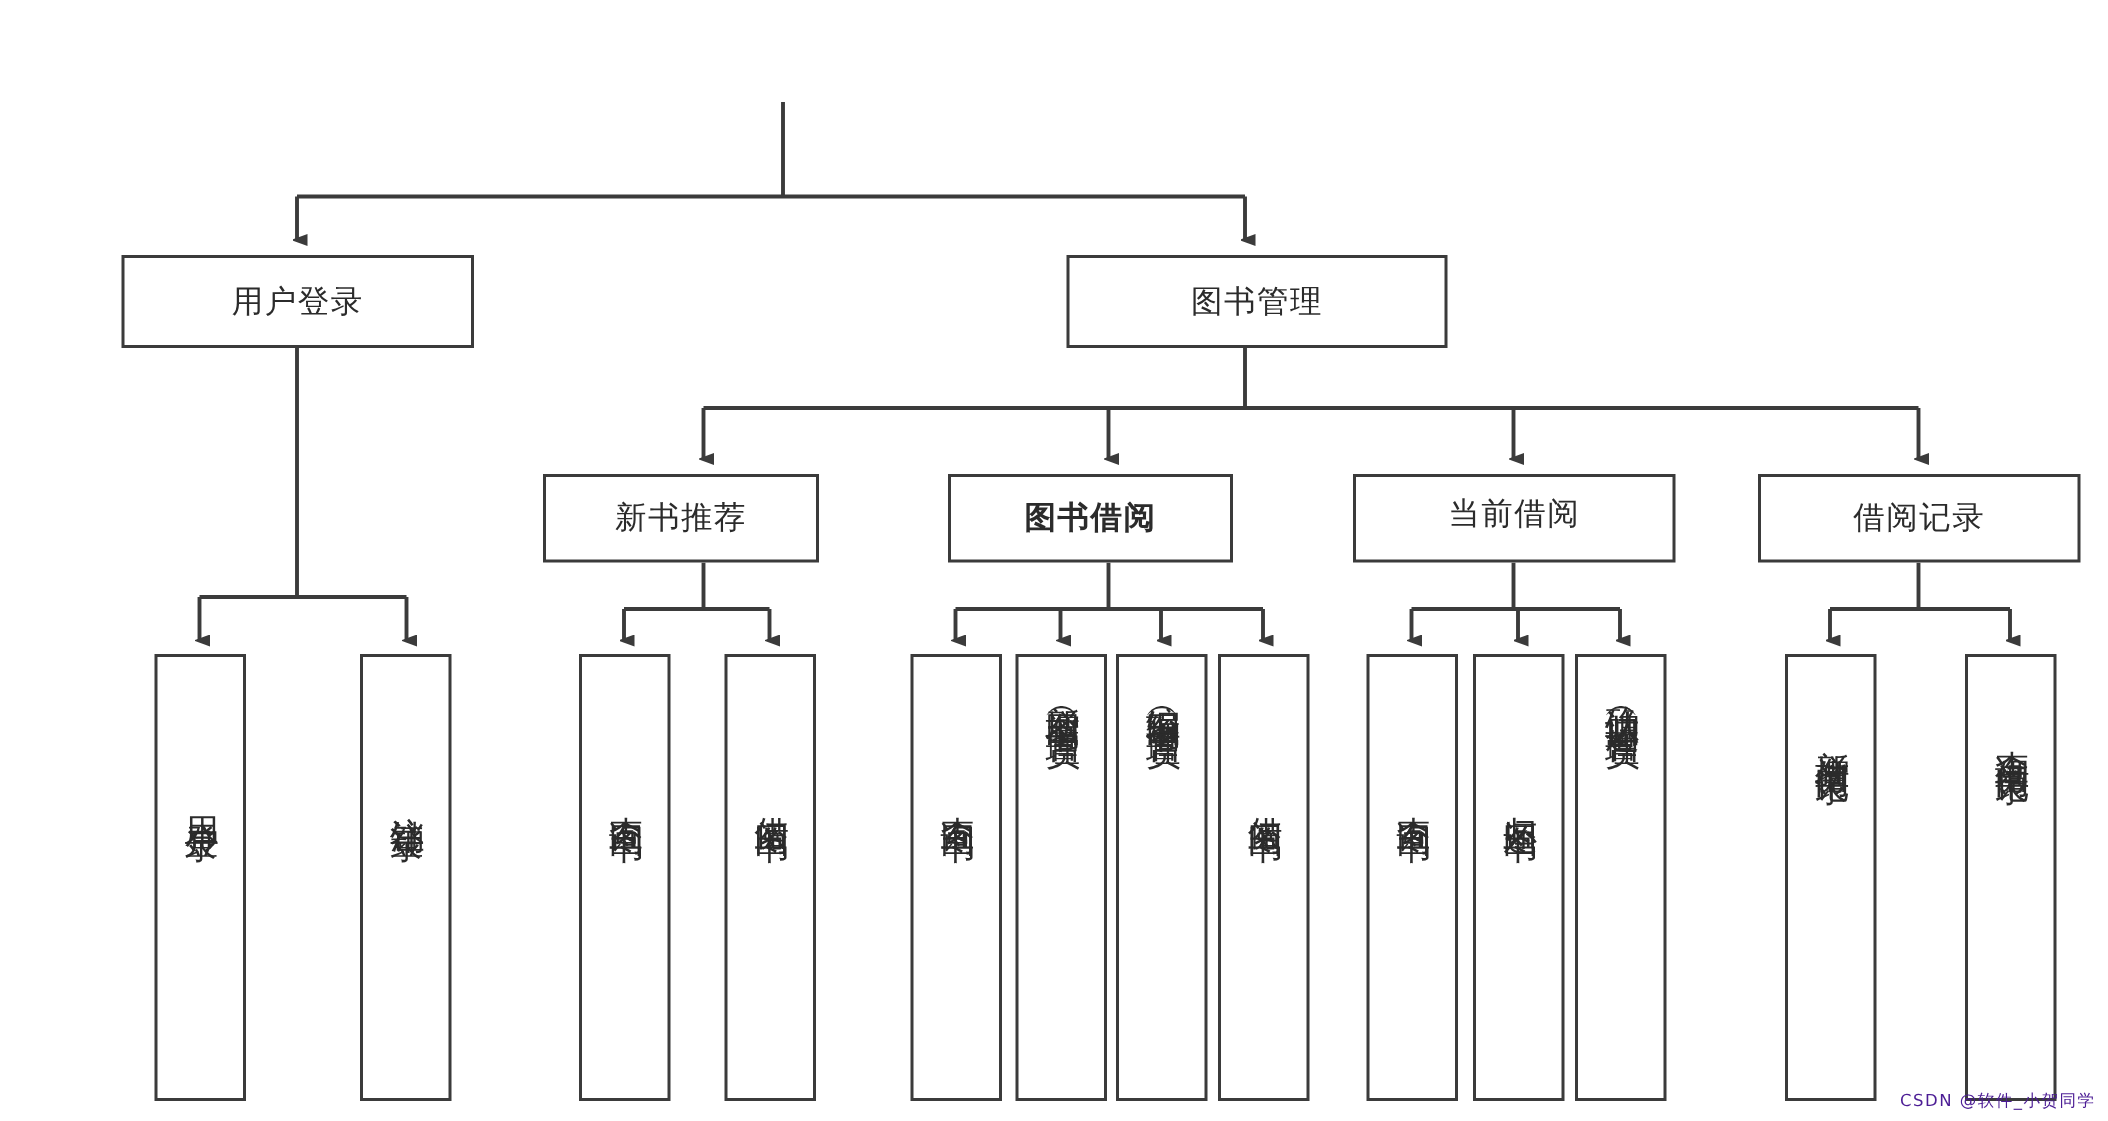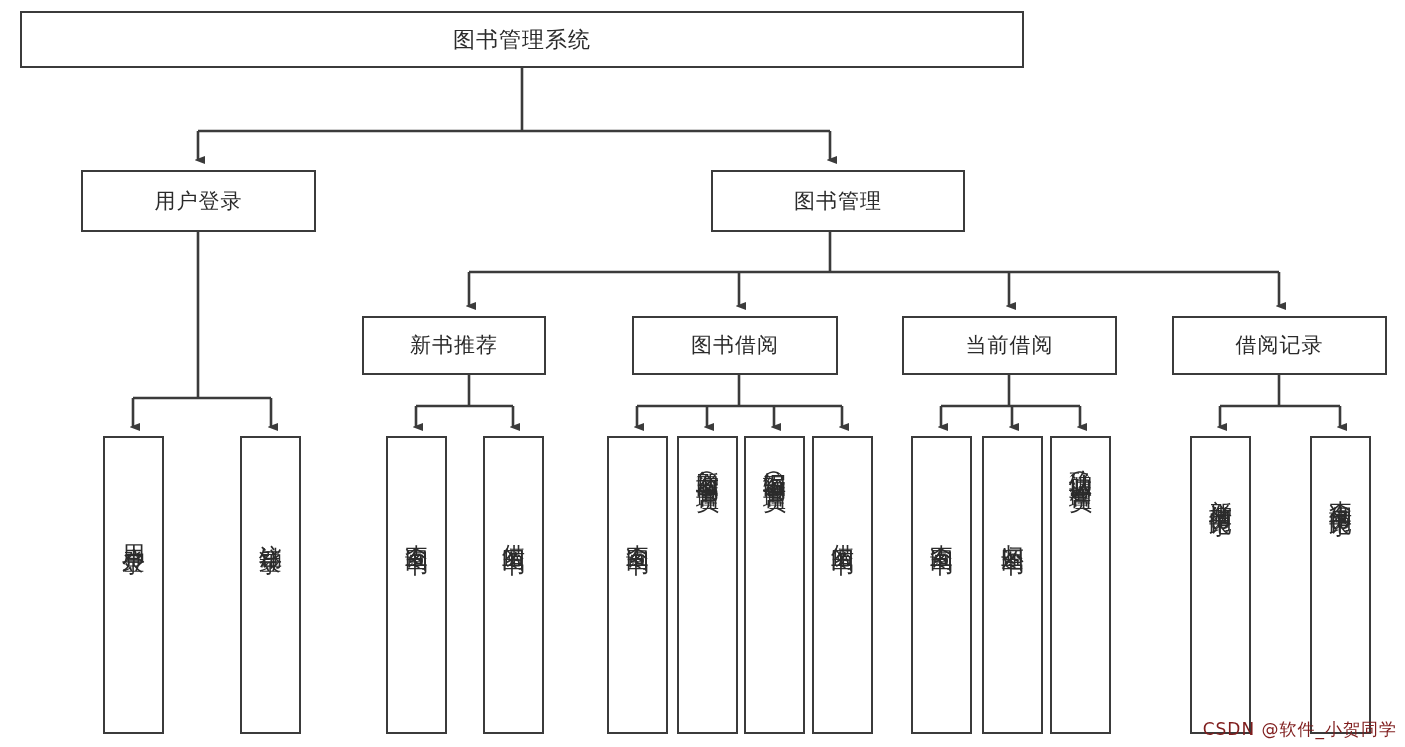--- a/index.html
+++ b/index.html
@@ -50,22 +50,22 @@
     margin:0 auto;
   }
   .node.v.mid .lbl{margin-top:82px;}
   .node.v.mid6 .lbl{margin-top:8px;}
   .node.v.mid7 .lbl{margin-top:38px;}
 
   .watermark{
     position:absolute;
     right:8px;
     bottom:6px;
-    font-size:17px;
-    color:#7f1d1d;
+    font-size:11px;
+    color:#4c1d95;
     letter-spacing:1px;
     white-space:nowrap;
     pointer-events:none;
   }
 </style>
 </head>
 <body>
 
 <div id="canvas">
 
@@ -112,38 +112,35 @@
       <path d="M1012,406 L1012,427" marker-end="url(#arr)"></path>
       <path d="M1080,406 L1080,427" marker-end="url(#arr)"></path>
 
       <path d="M1279,375 L1279,406"></path>
       <path d="M1220,406 L1340,406"></path>
       <path d="M1220,406 L1220,427" marker-end="url(#arr)"></path>
       <path d="M1340,406 L1340,427" marker-end="url(#arr)"></path>
     </g>
   </svg>
 
-  <div class="node h root" id="rootNode" style="left: 20px; top: 11px; width: 1004px; height: 57px;">
-    <span class="lbl">图书管理系统</span>
-  </div>
 
   <div class="node h" style="left: 81px; top: 170px; width: 235px; height: 62px;">
     <span class="lbl">用户登录</span>
   </div>
   <div class="node h" style="left: 711px; top: 170px; width: 254px; height: 62px;">
     <span class="lbl">图书管理</span>
   </div>
 
   <div class="node h" style="left: 362px; top: 316px; width: 184px; height: 59px;">
     <span class="lbl">新书推荐</span>
   </div>
-  <div class="node h" style="left: 632px; top: 316px; width: 206px; height: 59px;">
+  <div class="node h" style="left: 632px; top: 316px; width: 190px; height: 59px; font-weight: bold;">
     <span class="lbl">图书借阅</span>
   </div>
-  <div class="node h" style="left: 902px; top: 316px; width: 215px; height: 59px;">
+  <div class="node h" style="left: 902px; top: 316px; width: 215px; height: 59px; font-family: Liberation Mono, monospace;">
     <span class="lbl">当前借阅</span>
   </div>
   <div class="node h" style="left: 1172px; top: 316px; width: 215px; height: 59px;">
     <span class="lbl">借阅记录</span>
   </div>
 
   <div class="node v mid" style="left: 103px; top: 436px; width: 61px; height: 298px;">
     <span class="lbl">用户登录</span>
   </div>
   <div class="node v mid" style="left: 240px; top: 436px; width: 61px; height: 298px;">

